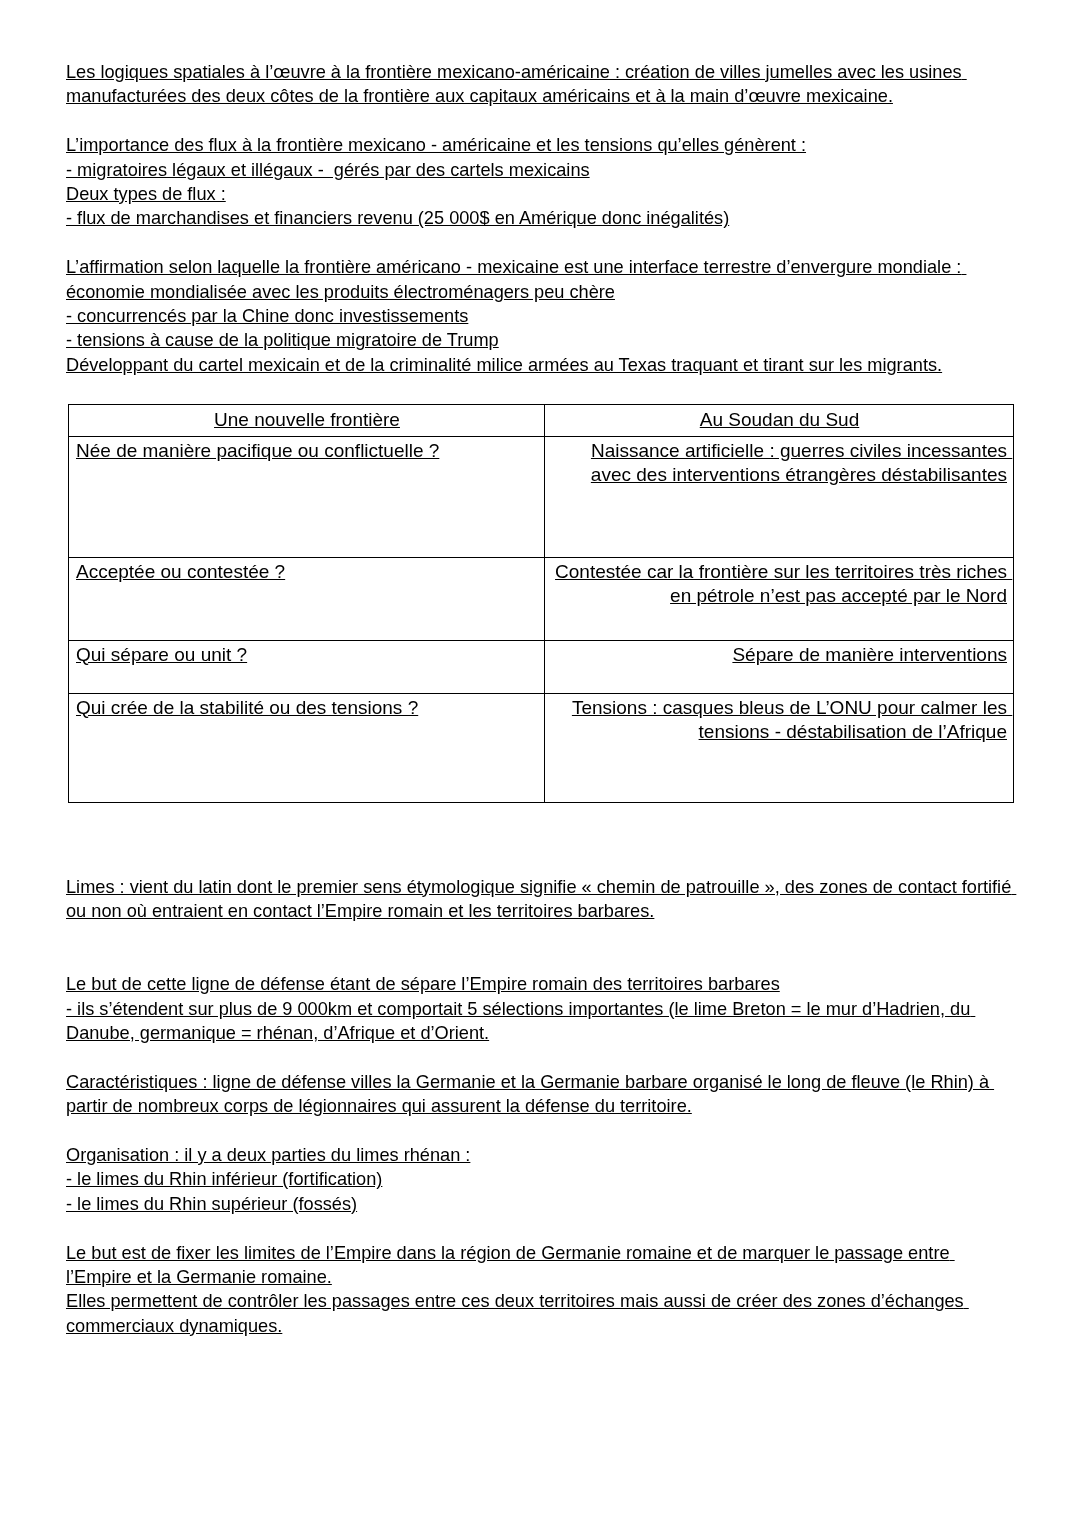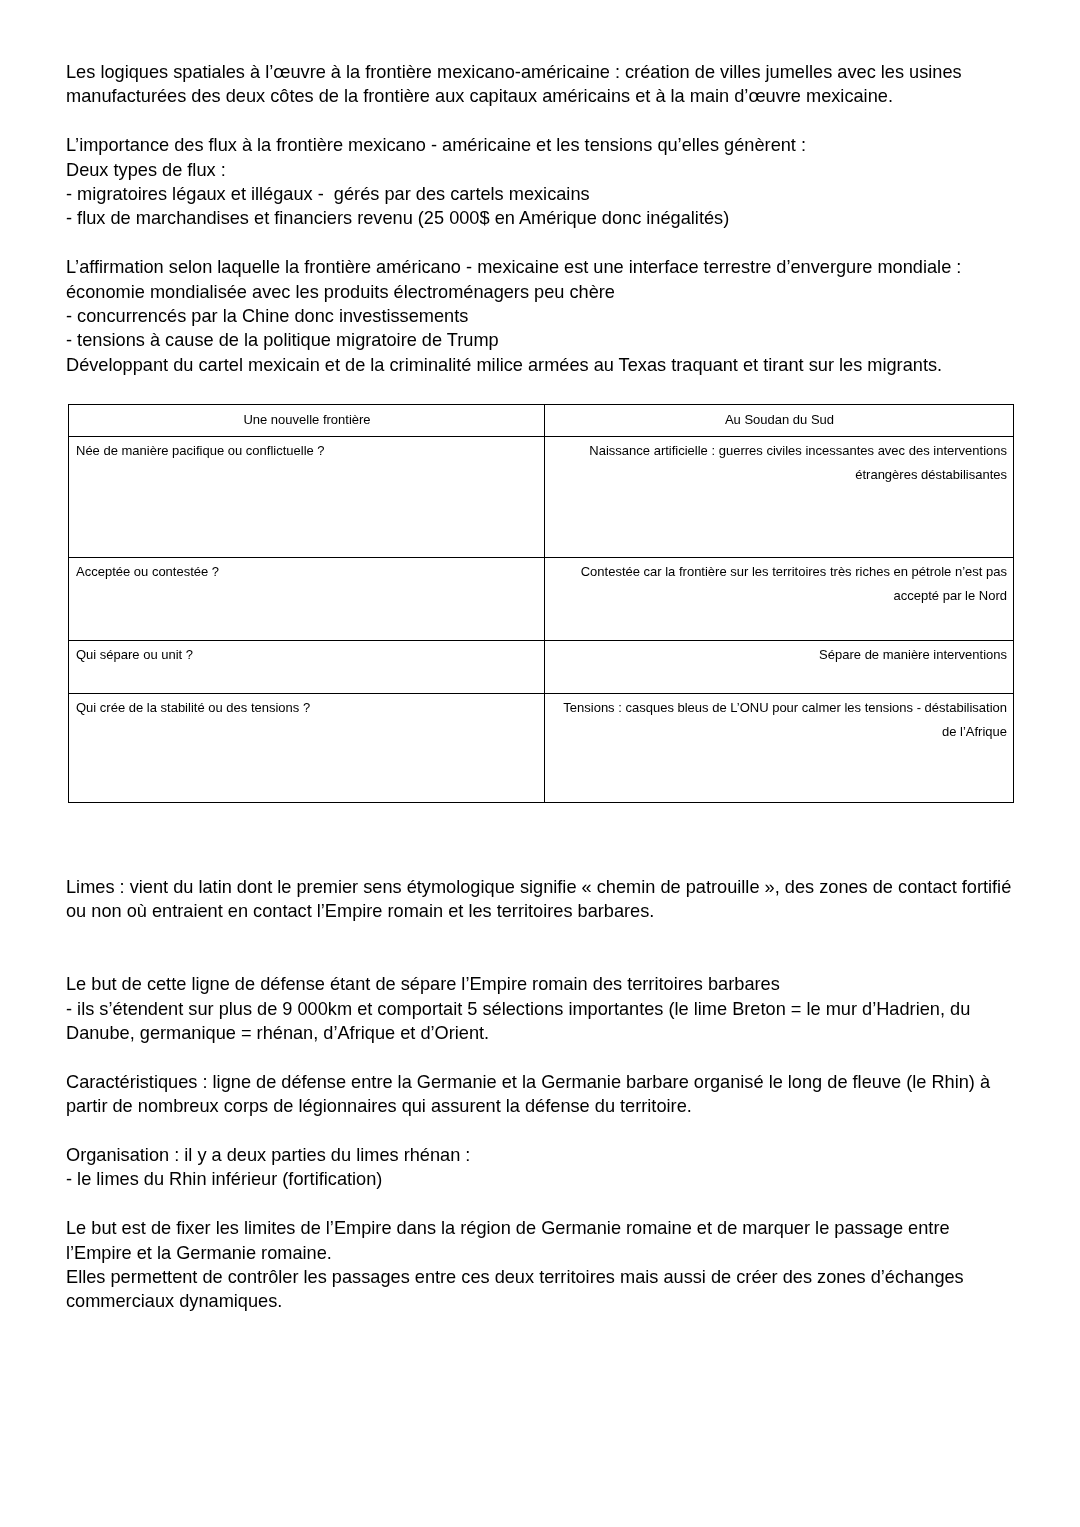--- a/index.html
+++ b/index.html
@@ -14,20 +14,21 @@
     font-family: "Liberation Sans", sans-serif;
     color: #000000;
     -webkit-font-smoothing: antialiased;
   }
   .page {
     position: relative;
     width: 1080px;
     height: 1527px;
     box-sizing: border-box;
     padding: 60px 64px 0 66px;
+    text-decoration: underline;
   }
   .doc-body {
     font-size: 18.2px;
     line-height: 24.4px;
     color: #000;
   }
   .para {
     margin: 0;
     white-space: pre-wrap;
   }
@@ -36,21 +37,21 @@
   }
   .gap-line {
     height: 24.4px;
   }
   
   .cmp-table {
     border-collapse: collapse;
     width: 945px;
     margin: 0 0 0 2px;
     table-layout: fixed;
-    font-size: 13px;
+    font-size: 19px;
     line-height: 24.4px;
   }
   .cmp-table col.c-left  { width: 476px; }
   .cmp-table col.c-right { width: 469px; }
   .cmp-table th,
   .cmp-table td {
     border: 1.6px solid #000;
     padding: 2px 6px 2px 7px;
     vertical-align: top;
     font-weight: normal;
@@ -81,22 +82,22 @@
 <body>
 
 <div class="page">
   <div class="doc-body">
 
     <p class="para">Les logiques spatiales à l’œuvre à la frontière mexicano-américaine : création de villes jumelles avec les usines manufacturées des deux côtes de la frontière aux capitaux américains et à la main d’œuvre mexicaine.</p>
 
     <div class="gap-line"></div>
 
     <p class="para">L’importance des flux à la frontière mexicano - américaine et les tensions qu’elles génèrent :</p>
+    <p class="para">- migratoires légaux et illégaux -  gérés par des cartels mexicains</p>
     <p class="para">Deux types de flux :</p>
-    <p class="para">- migratoires légaux et illégaux -  gérés par des cartels mexicains</p>
     <p class="para">- flux de marchandises et financiers revenu (25 000$ en Amérique donc inégalités)</p>
 
     <div class="gap-line"></div>
 
     <p class="para">L’affirmation selon laquelle la frontière américano - mexicaine est une interface terrestre d’envergure mondiale : économie mondialisée avec les produits électroménagers peu chère</p>
     <p class="para">- concurrencés par la Chine donc investissements</p>
     <p class="para">- tensions à cause de la politique migratoire de Trump</p>
     <p class="para">Développant du cartel mexicain et de la criminalité milice armées au Texas traquant et tirant sur les migrants.</p>
 
     <div class="tbl-wrap">
@@ -155,26 +156,27 @@
     <div class="gap-line"></div>
 
 
     <div class="gap-line"></div>
 
     <p class="para">Le but de cette ligne de défense étant de sépare l’Empire romain des territoires barbares</p>
     <p class="para">- ils s’étendent sur plus de 9 000km et comportait 5 sélections importantes (le lime Breton = le mur d’Hadrien, du Danube, germanique = rhénan, d’Afrique et d’Orient.</p>
 
     <div class="gap-line"></div>
 
-    <p class="para">Caractéristiques : ligne de défense entre la Germanie et la Germanie barbare organisé le long de fleuve (le Rhin) à partir de nombreux corps de légionnaires qui assurent la défense du territoire.</p>
+    <p class="para">Caractéristiques : ligne de défense villes la Germanie et la Germanie barbare organisé le long de fleuve (le Rhin) à partir de nombreux corps de légionnaires qui assurent la défense du territoire.</p>
 
     <div class="gap-line"></div>
 
     <p class="para">Organisation : il y a deux parties du limes rhénan :</p>
     <p class="para">- le limes du Rhin inférieur (fortification)</p>
+    <p class="para">- le limes du Rhin supérieur (fossés)</p>
 
     <div class="gap-line"></div>
 
     <p class="para">Le but est de fixer les limites de l’Empire dans la région de Germanie romaine et de marquer le passage entre l’Empire et la Germanie romaine.</p>
     <p class="para">Elles permettent de contrôler les passages entre ces deux territoires mais aussi de créer des zones d’échanges commerciaux dynamiques.</p>
 
   </div>
 </div>
 
 </body></html>

